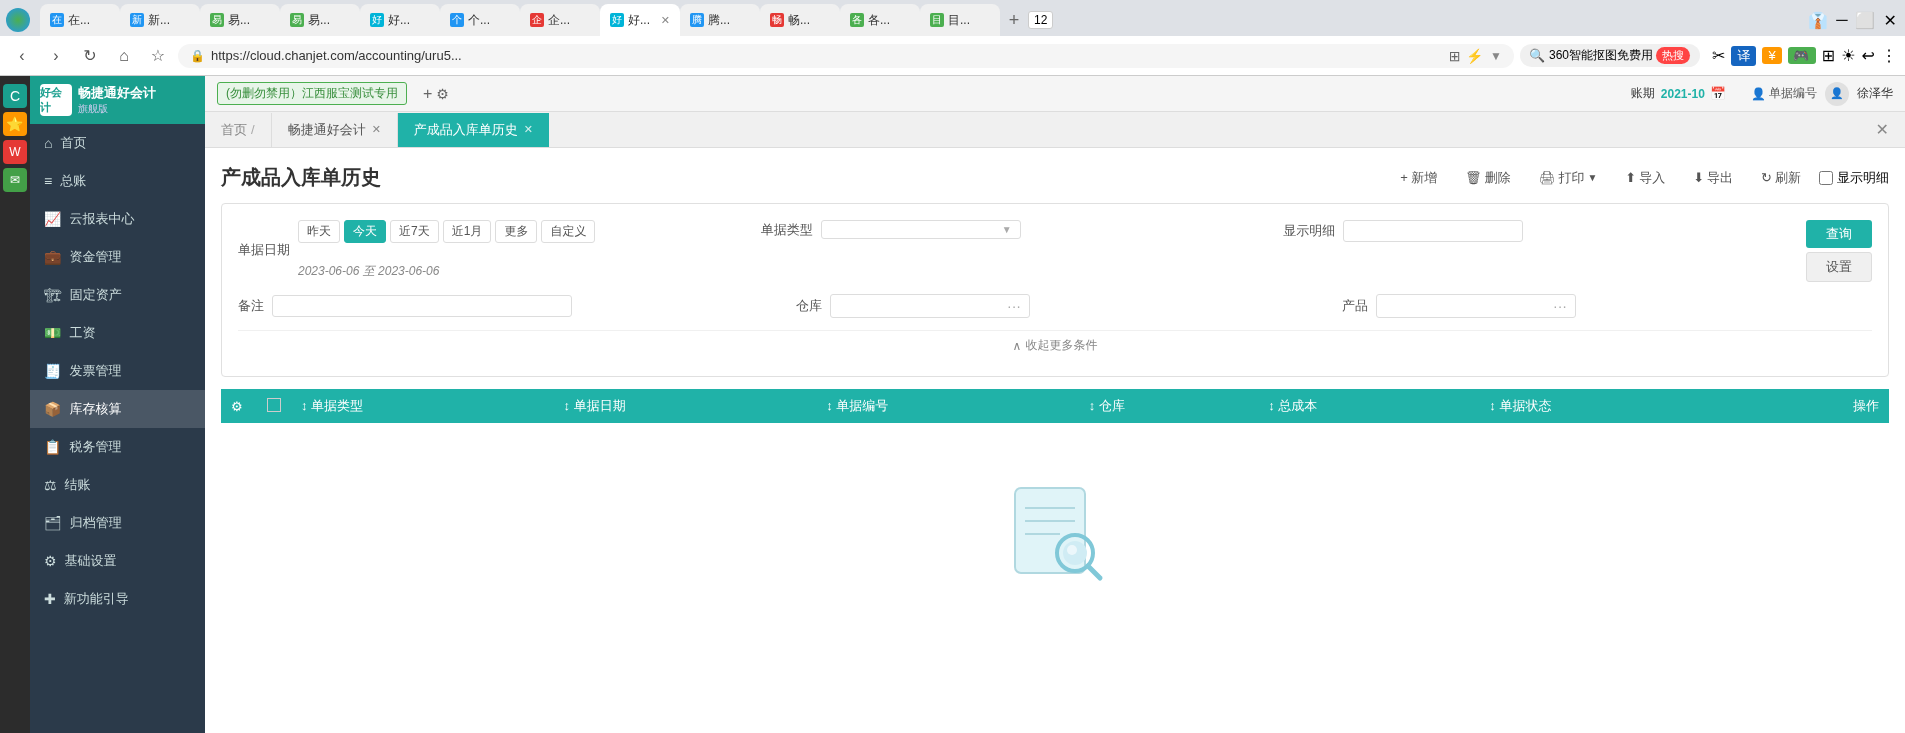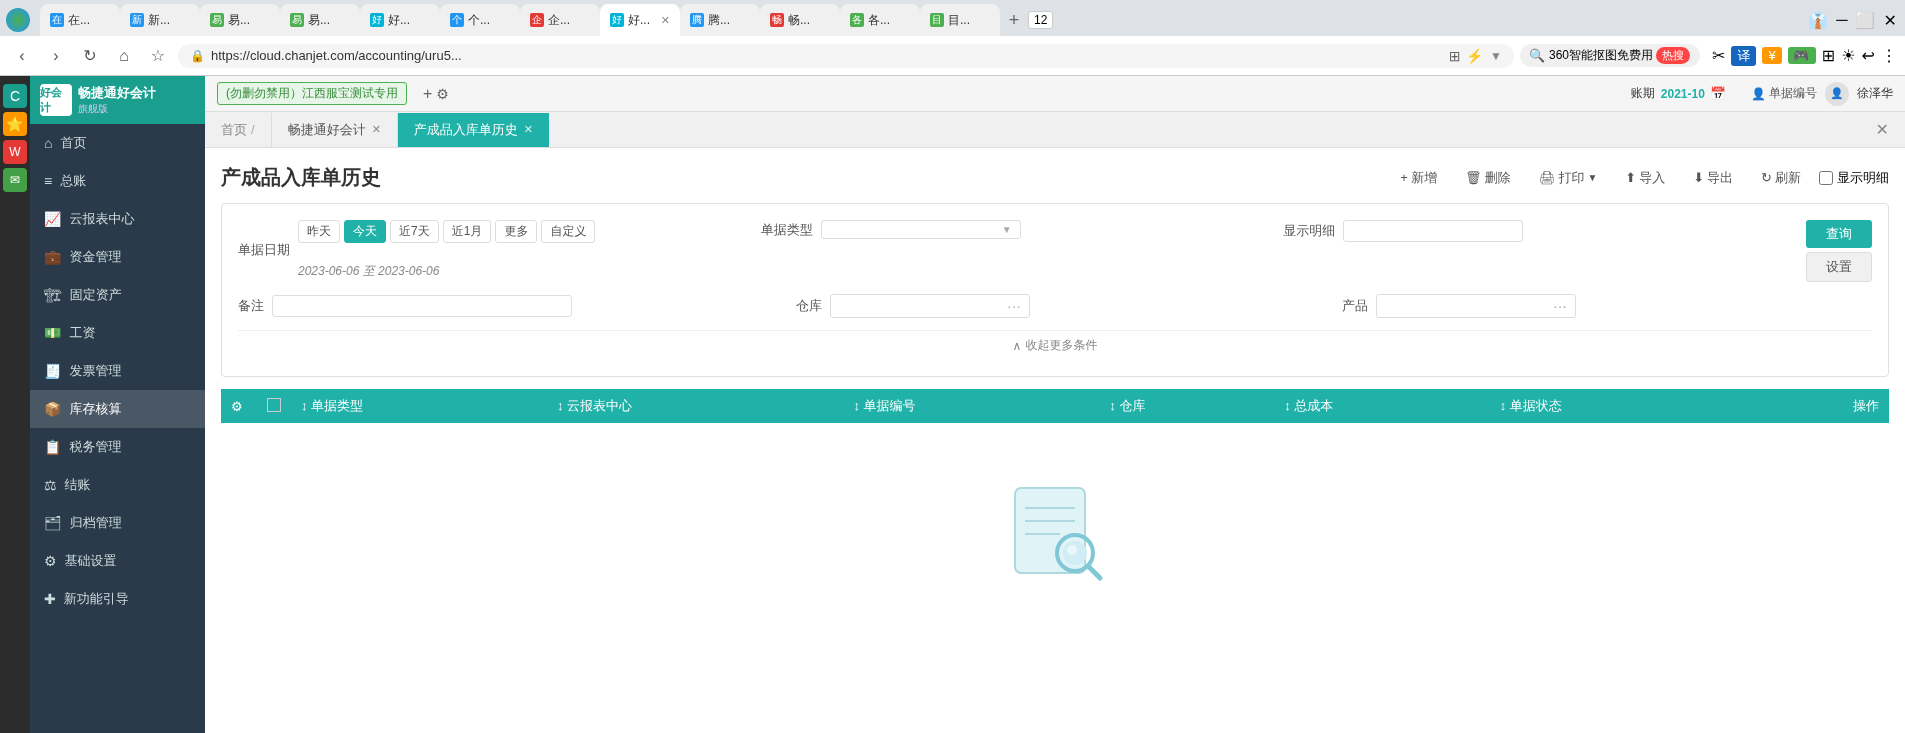--- a/index.html
+++ b/index.html
@@ -413,21 +413,21 @@
             <thead>
               <tr>
                 <th class="th-settings">⚙</th>
                 <th class="th-checkbox">
                   <div class="checkbox-box"></div>
                 </th>
                 <th>
                   <span>↕ 单据类型</span>
                 </th>
                 <th>
-                  <span>↕ 云报表中心</span>
+                  <span>↕ 单据日期</span>
                 </th>
                 <th>
                   <span>↕ 单据编号</span>
                 </th>
                 <th>
                   <span>↕ 仓库</span>
                 </th>
                 <th>
                   <span>↕ 总成本</span>
                 </th>

